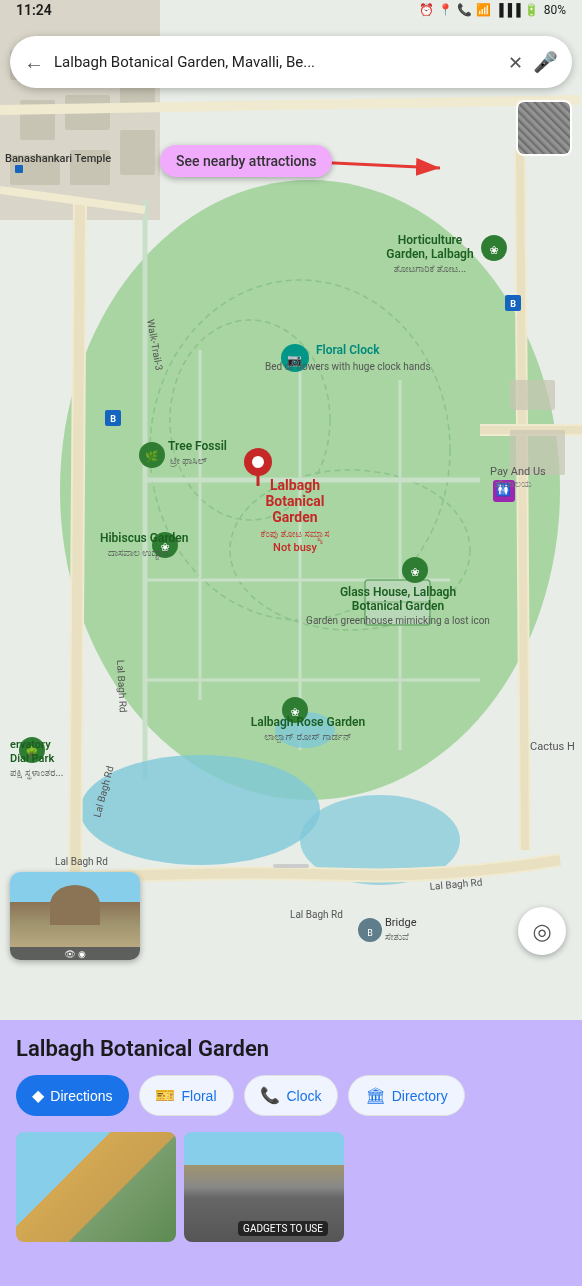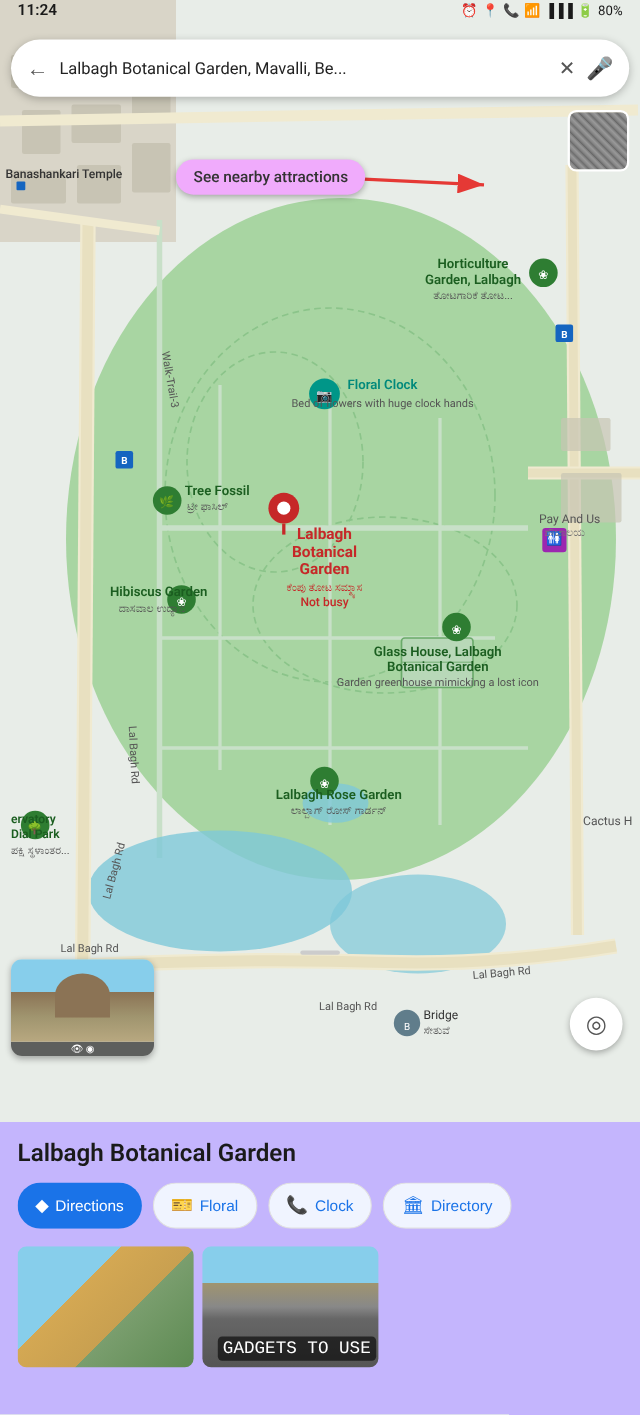--- a/index.html
+++ b/index.html
@@ -269,27 +269,26 @@
     .photo-1 {
       background: linear-gradient(135deg, #87CEEB 0%, #87CEEB 35%, #d4a853 35%, #c9a050 60%, #7a9e6e 60%, #5d8a52 100%);
     }
     .photo-2 {
       background: linear-gradient(180deg, #87CEEB 0%, #87CEEB 30%, #a0956f 30%, #888 50%, #666 60%, #555 100%);
       position: relative;
     }
     .photo-2-badge {
       position: absolute;
       bottom: 6px;
-      right: 2px;
+      right: 16px;
       background: rgba(0,0,0,0.6);
       color: white;
-      font-size: 16px;
+      font-size: 10px;
       padding: 2px 5px;
       border-radius: 4px;
-      font-family: Liberation Mono, monospace;
     }
 
     
     .map-svg-overlay {
       position: absolute;
       top: 0; left: 0;
       width: 100%;
       height: 100%;
       z-index: 10;
       pointer-events: none;

